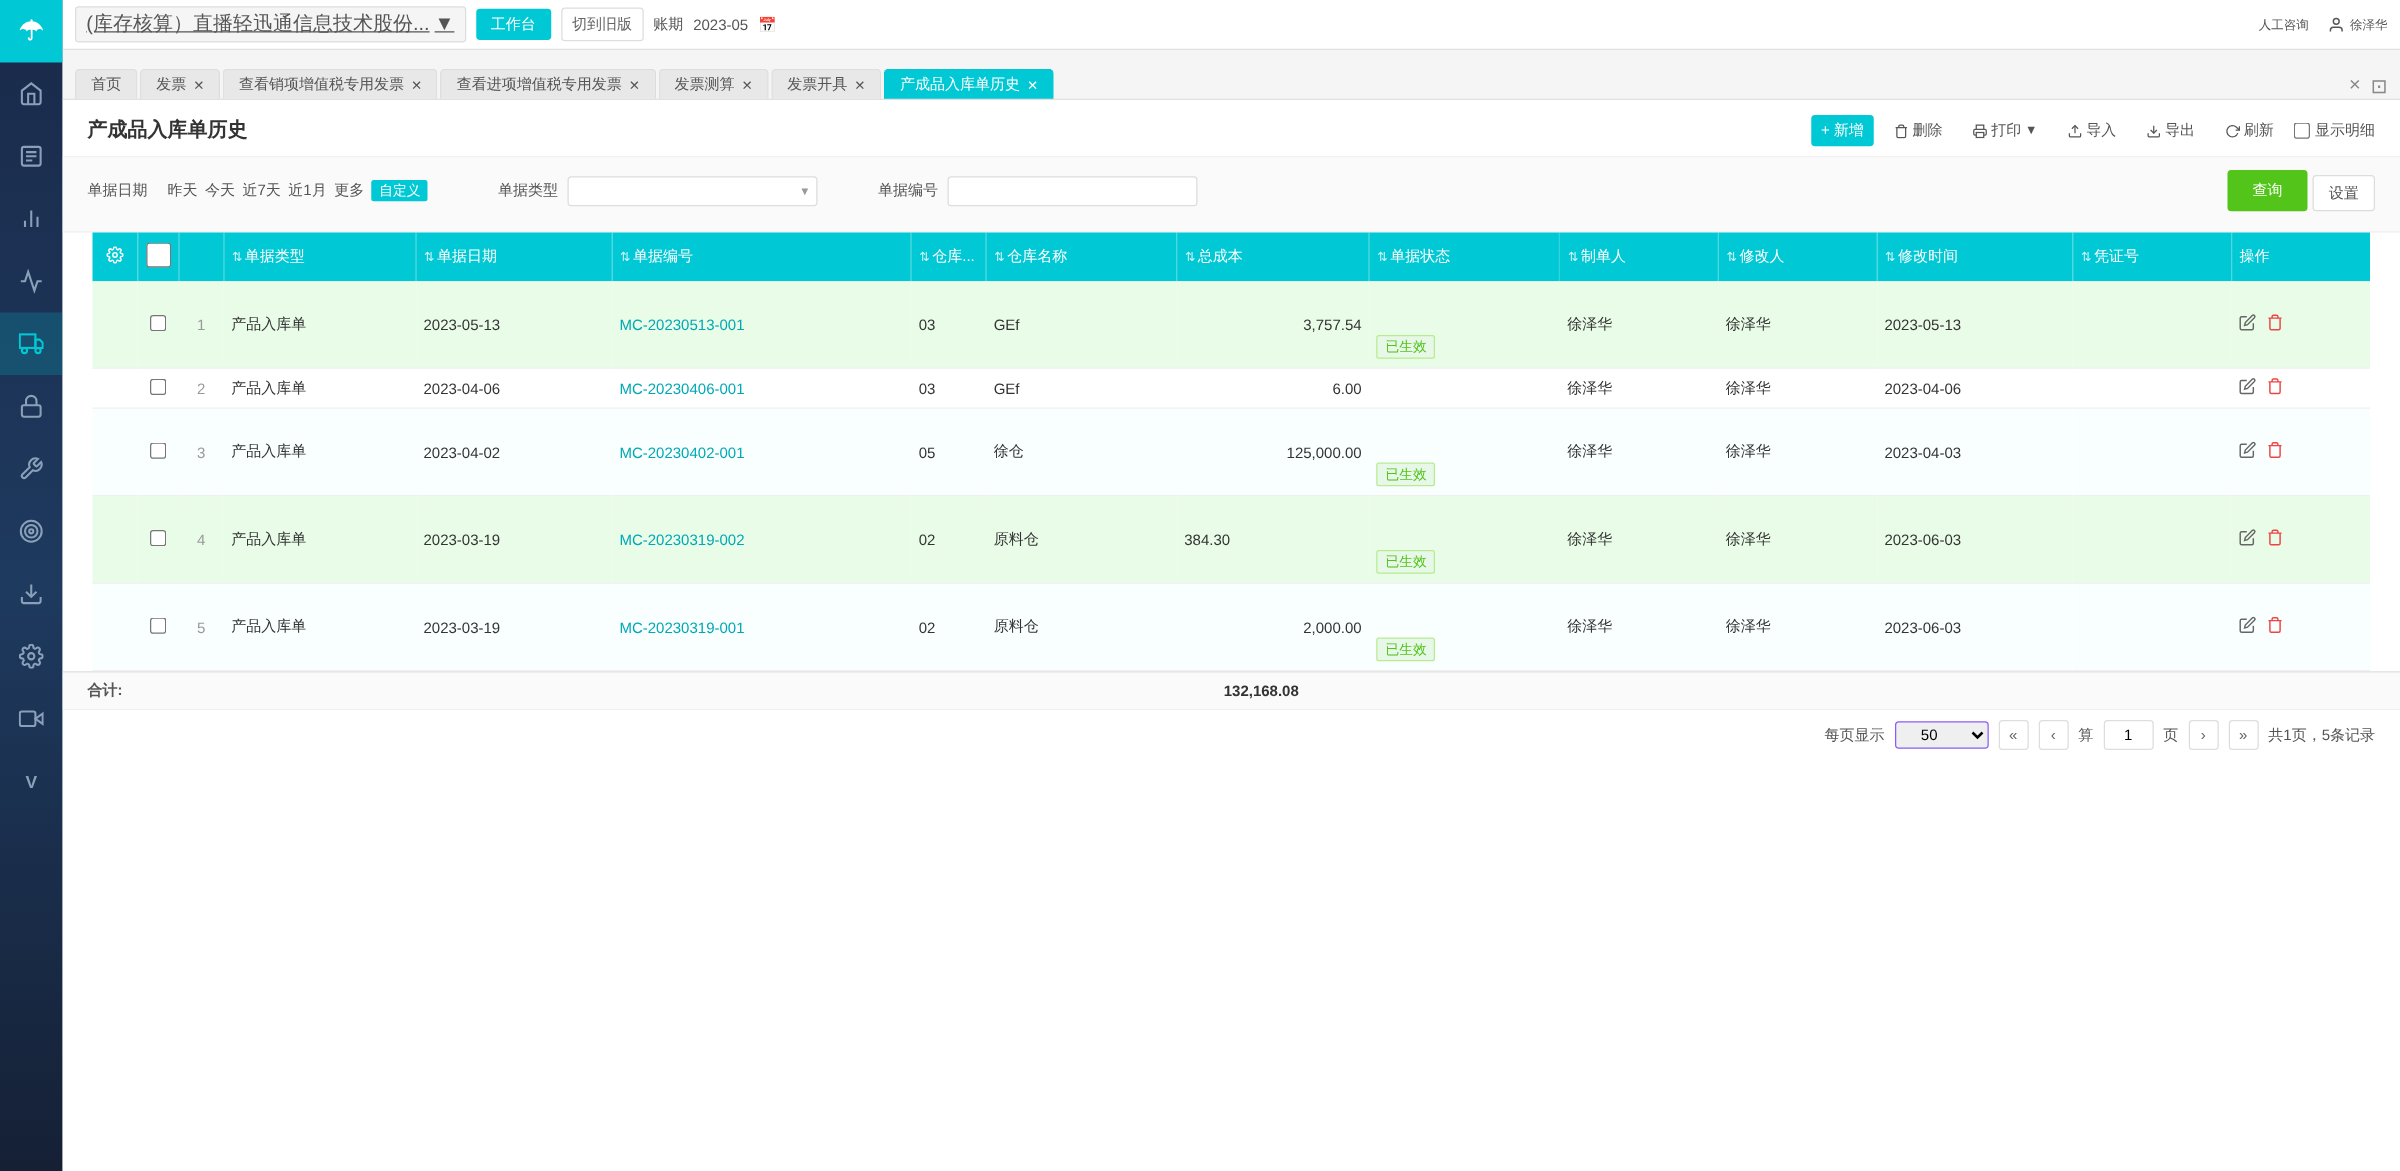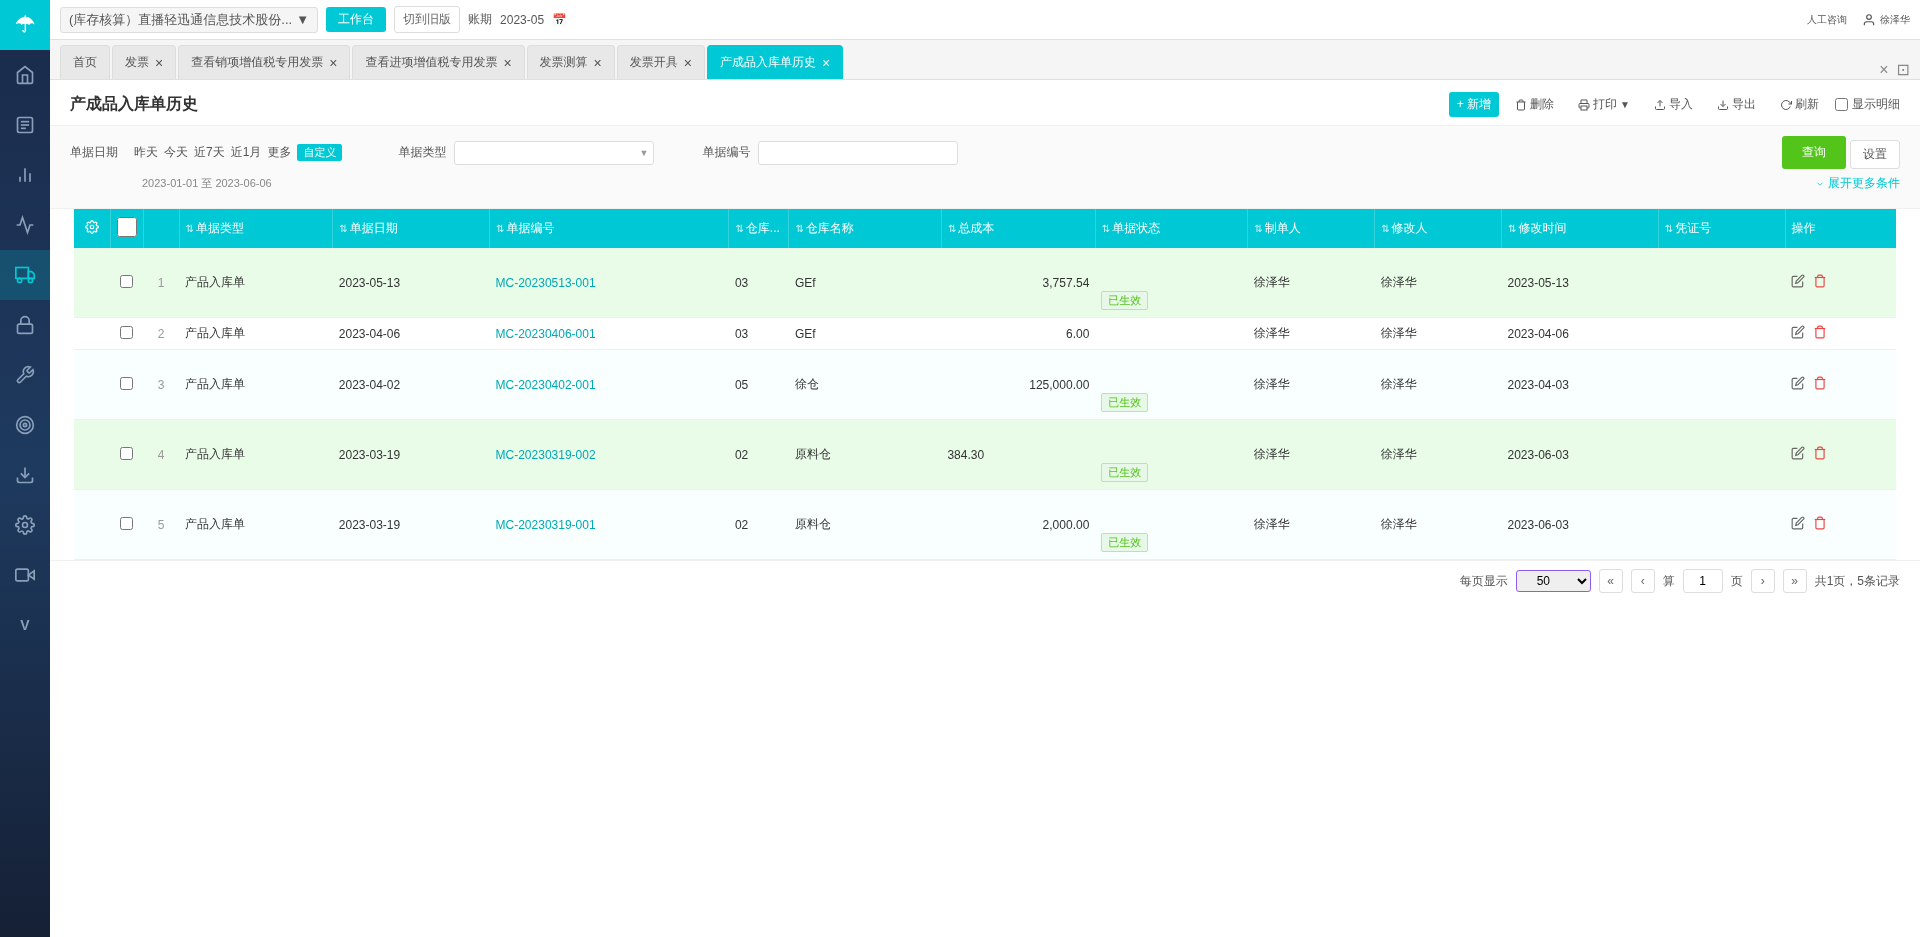--- a/index.html
+++ b/index.html
@@ -9,30 +9,30 @@
     .sidebar { width: 50px; background: linear-gradient(180deg, #1a2a4a 0%, #1e3a5f 50%, #152035 100%); display: flex; flex-direction: column; align-items: center; padding-top: 0; flex-shrink: 0; }
     .sidebar-logo { width: 50px; height: 50px; background: #00c8d4; display: flex; align-items: center; justify-content: center; color: white; font-size: 20px; font-weight: bold; }
     .sidebar-item { width: 100%; height: 50px; display: flex; align-items: center; justify-content: center; color: #8aa0b8; cursor: pointer; font-size: 18px; }
     .sidebar-item.active { background: rgba(0,200,212,0.2); color: #00c8d4; }
 
     
     .main { flex: 1; display: flex; flex-direction: column; overflow: hidden; }
 
     
     .topbar { height: 40px; background: #fff; border-bottom: 1px solid #e0e0e0; display: flex; align-items: center; padding: 0 10px; gap: 8px; flex-shrink: 0; }
-    .topbar-company { font-size: 13px; color: #555; background: #f5f5f5; border: 1px solid #ddd; border-radius: 3px; padding: 3px 8px; display: flex; align-items: center; gap: 4px; }
+    .topbar-company { font-size: 16px; color: #555; background: #f5f5f5; border: 1px solid #ddd; border-radius: 3px; padding: 3px 8px; display: flex; align-items: center; gap: 4px; text-decoration: underline; }
     .topbar-btn { background: #00c8d4; color: white; border: none; border-radius: 3px; padding: 4px 12px; font-size: 12px; cursor: pointer; }
     .topbar-switch { background: #fff; color: #666; border: 1px solid #ddd; border-radius: 3px; padding: 4px 8px; font-size: 12px; cursor: pointer; }
     .topbar-period { font-size: 12px; color: #555; display: flex; align-items: center; gap: 4px; }
     .topbar-right { margin-left: auto; display: flex; align-items: center; gap: 15px; font-size: 10px; color: #555; }
     .topbar-right .user { display: flex; align-items: center; gap: 4px; }
 
     
     .tabbar { height: 40px; background: #f5f5f5; border-bottom: 1px solid #e0e0e0; display: flex; align-items: flex-end; padding: 0 10px; flex-shrink: 0; gap: 2px; }
-    .tab { height: 34px; padding: 0 12px; display: flex; align-items: center; gap: 6px; font-size: 12px; color: #555; background: #e8e8e8; border-radius: 4px 4px 0 0; border: 1px solid #ddd; border-bottom: none; cursor: pointer; white-space: nowrap; justify-content: center; }
+    .tab { height: 24px; padding: 0 12px; display: flex; align-items: center; gap: 6px; font-size: 12px; color: #555; background: #e8e8e8; border-radius: 4px 4px 0 0; border: 1px solid #ddd; border-bottom: none; cursor: pointer; white-space: nowrap; justify-content: center; }
     .tab.active { background: #00c8d4; color: white; border-color: #00c8d4; }
     .tab-close { font-size: 14px; color: inherit; line-height: 1; }
     .tabbar-right { margin-left: auto; display: flex; align-items: center; gap: 8px; font-size: 16px; color: #888; }
 
     
     .page { flex: 1; background: #fff; overflow: auto; padding: 0; }
 
     
     .page-header { display: flex; align-items: center; justify-content: space-between; padding: 12px 20px 8px; border-bottom: 1px solid #f0f0f0; }
     .page-title { font-size: 16px; font-weight: bold; color: #333; }
@@ -303,31 +303,20 @@
             </select>
           </div>
           <span class="filter-label" style="margin-left:40px;">单据编号</span>
           <input class="filter-input" type="text" style="">
         </div>
         <div style="display:flex; flex-direction:row; gap:4px; align-self:stretch; justify-content:center;">
           <button class="query-btn">查询</button>
           <button class="setting-btn">设置</button>
         </div>
       </div>
-      <div class="filter-row">
-        <span style="width:52px;"></span>
-        <span class="filter-date-value">2023-01-01 至 2023-06-06</span>
-        <span style="flex:1;"></span>
-        <span class="expand-btn">
-          <svg width="10" height="10" viewBox="0 0 24 24" fill="none" stroke="#00c8d4" stroke-width="2">
-              <polyline points="6 9 12 15 18 9"></polyline>
-            </svg>
-          <span>展开更多条件</span>
-        </span>
-      </div>
     </div>
 
     <div class="table-wrap">
       <table>
         <thead>
           <tr>
             <th style="width:36px; text-align:center;">
               <svg width="14" height="14" viewBox="0 0 24 24" fill="none" stroke="white" stroke-width="2">
                   <circle cx="12" cy="12" r="3"></circle>
                   <path d="M19.4 15a1.65 1.65 0 00.33 1.82l.06.06a2 2 0 010 2.83 2 2 0 01-2.83 0l-.06-.06a1.65 1.65 0 00-1.82-.33 1.65 1.65 0 00-1 1.51V21a2 2 0 01-4 0v-.09A1.65 1.65 0 009 19.4a1.65 1.65 0 00-1.82.33l-.06.06a2 2 0 01-2.83-2.83l.06-.06A1.65 1.65 0 004.68 15a1.65 1.65 0 00-1.51-1H3a2 2 0 010-4h.09A1.65 1.65 0 004.6 9a1.65 1.65 0 00-.33-1.82l-.06-.06a2 2 0 012.83-2.83l.06.06A1.65 1.65 0 009 4.68a1.65 1.65 0 001-1.51V3a2 2 0 014 0v.09a1.65 1.65 0 001 1.51 1.65 1.65 0 001.82-.33l.06-.06a2 2 0 012.83 2.83l-.06.06A1.65 1.65 0 0019.4 9a1.65 1.65 0 001.51 1H21a2 2 0 010 4h-.09a1.65 1.65 0 00-1.51 1z"></path>
@@ -499,20 +488,24 @@
                     <polyline points="3 6 5 6 21 6"></polyline>
                     <path d="M19 6v14a2 2 0 01-2 2H7a2 2 0 01-2-2V6m3 0V4a2 2 0 012-2h4a2 2 0 012 2v2"></path>
                   </svg>
         </span>
       </td>
     </tr>
           </tbody>
       </table>
     </div>
 
+    <div class="table-footer">
+      <span class="sum-label">合计:</span>
+      <span style="flex:1; text-align:center;" class="sum-value">132,168.08</span>
+    </div>
 
     <div class="pagination">
       <span>每页显示</span>
       <select class="page-size-select">
         <option value="10">10</option>
         <option value="20">20</option>
         <option value="50" selected="">50</option>
         <option value="100">100</option>
       </select>
       <button class="page-nav-btn">«</button>

